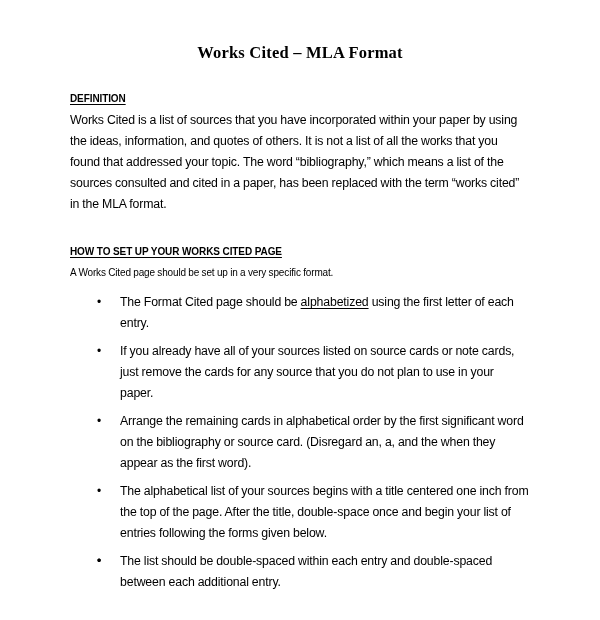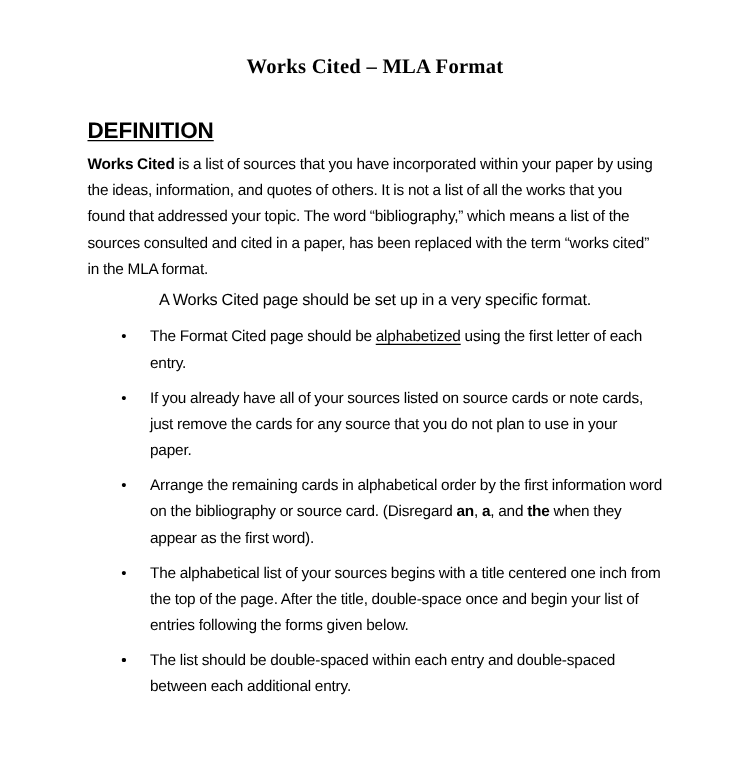--- a/index.html
+++ b/index.html
@@ -39,21 +39,21 @@
     text-align: center;
     letter-spacing: 0.2px;
     margin: 0;
     padding-top: 44px;
     line-height: 1.1;
     color: #000;
   }
 
   
   .section-heading {
-    font-size: 18px;
+    font-size: 10px;
     font-weight: bold;
     text-decoration: underline;
     text-underline-offset: 2px;
     margin: 0;
     line-height: 1.4;
     letter-spacing: -0.1px;
   }
 
   #definition-heading { padding-top: 30px; }
   #setup-heading { padding-top: 30px; }
@@ -63,27 +63,26 @@
     font-size: 12.3px;
     line-height: 21px;
     margin: 0;
     padding-top: 4px;
     text-align: left;
     letter-spacing: -0.15px;
     word-spacing: -0.2px;
   }
 
   .intro-line {
-    font-size: 13px;
+    font-size: 10px;
     line-height: 21px;
     margin: 0;
     padding-top: 3px;
     letter-spacing: -0.15px;
     word-spacing: -0.2px;
-    text-align: center;
   }
 
   
   .bullet-list {
     list-style: none;
     margin: 0;
     padding: 0;
     padding-top: 9px;
   }
   .bullet-item {
@@ -97,54 +96,55 @@
   }
   .bullet-item:last-child { margin-bottom: 0; }
   .bullet-item .bullet-dot {
     position: absolute;
     left: 27px;
     top: 0;
     font-size: 12px;
     line-height: 21px;
   }
 
-  b, .bold { font-weight: bold; }
+  b, .bold { font-weight: normal; }
   .bold-underline {
     font-weight: normal;
     text-decoration: underline;
     text-underline-offset: 2px;
   }
 </style>
 </head>
 <body>
 
 <div class="page">
   <div class="content">
 
     <h1 class="doc-title">Works Cited – MLA Format</h1>
 
     <h2 class="section-heading" id="definition-heading">DEFINITION</h2>
 
     <p class="body-par"><b>Works Cited</b><span> is a list of sources that you have incorporated within your paper by using the ideas, information, and quotes of others. It is not a list of all the works that you found that addressed your topic. The word “bibliography,” which means a list of the sources consulted and cited in a paper, has been replaced with the term “works cited” in the MLA format.</span></p>
 
+    <h2 class="section-heading" id="setup-heading">HOW TO SET UP YOUR WORKS CITED PAGE</h2>
 
     <p class="intro-line">A Works Cited page should be set up in a very specific format.</p>
 
     <ul class="bullet-list">
 
       <li class="bullet-item">
         <span class="bullet-dot">•</span><span>The Format Cited page should be </span><span class="bold-underline">alphabetized</span><span> using the first letter of each entry.</span>
       </li>
 
       <li class="bullet-item">
         <span class="bullet-dot">•</span><span>If you already have all of your sources listed on source cards or note cards, just remove the cards for any source that you do not plan to use in your paper.</span>
       </li>
 
       <li class="bullet-item">
-        <span class="bullet-dot">•</span><span>Arrange the remaining cards in alphabetical order by the first information word on the bibliography or source card. (Disregard </span><b>an</b><span>, </span><b>a</b><span>, and </span><b>the</b><span> when they appear as the first word).</span>
+        <span class="bullet-dot">•</span><span>Arrange the remaining cards in alphabetical order by the first significant word on the bibliography or source card. (Disregard </span><b>an</b><span>, </span><b>a</b><span>, and </span><b>the</b><span> when they appear as the first word).</span>
       </li>
 
       <li class="bullet-item">
         <span class="bullet-dot">•</span><span>The alphabetical list of your sources begins with a title centered one inch from the top of the page. After the title, double-space once and begin your list of entries following the forms given below.</span>
       </li>
 
       <li class="bullet-item">
         <span class="bullet-dot">•</span>
       </li>
 

